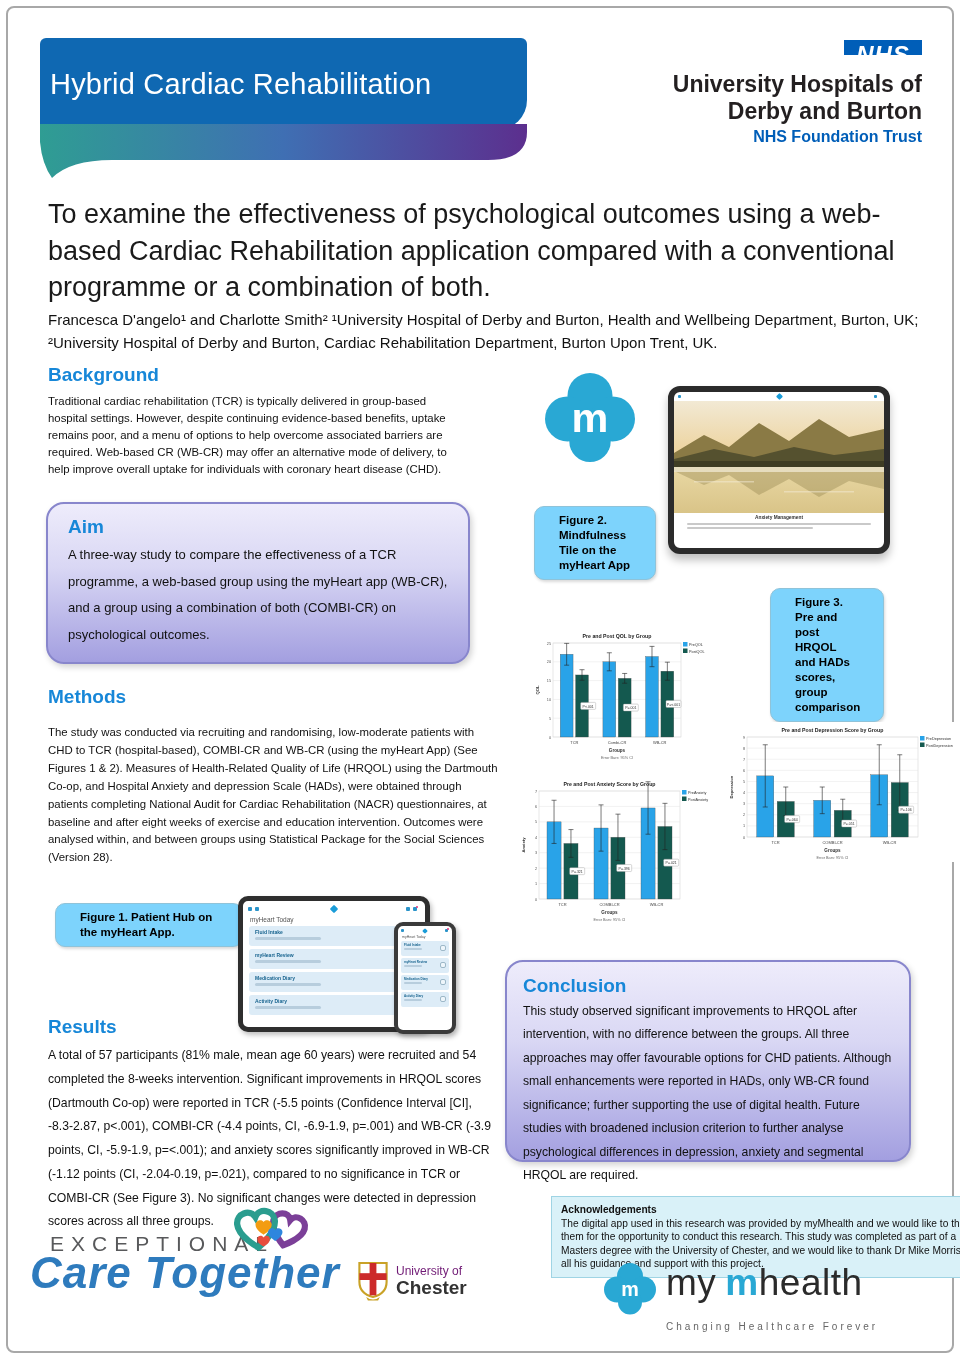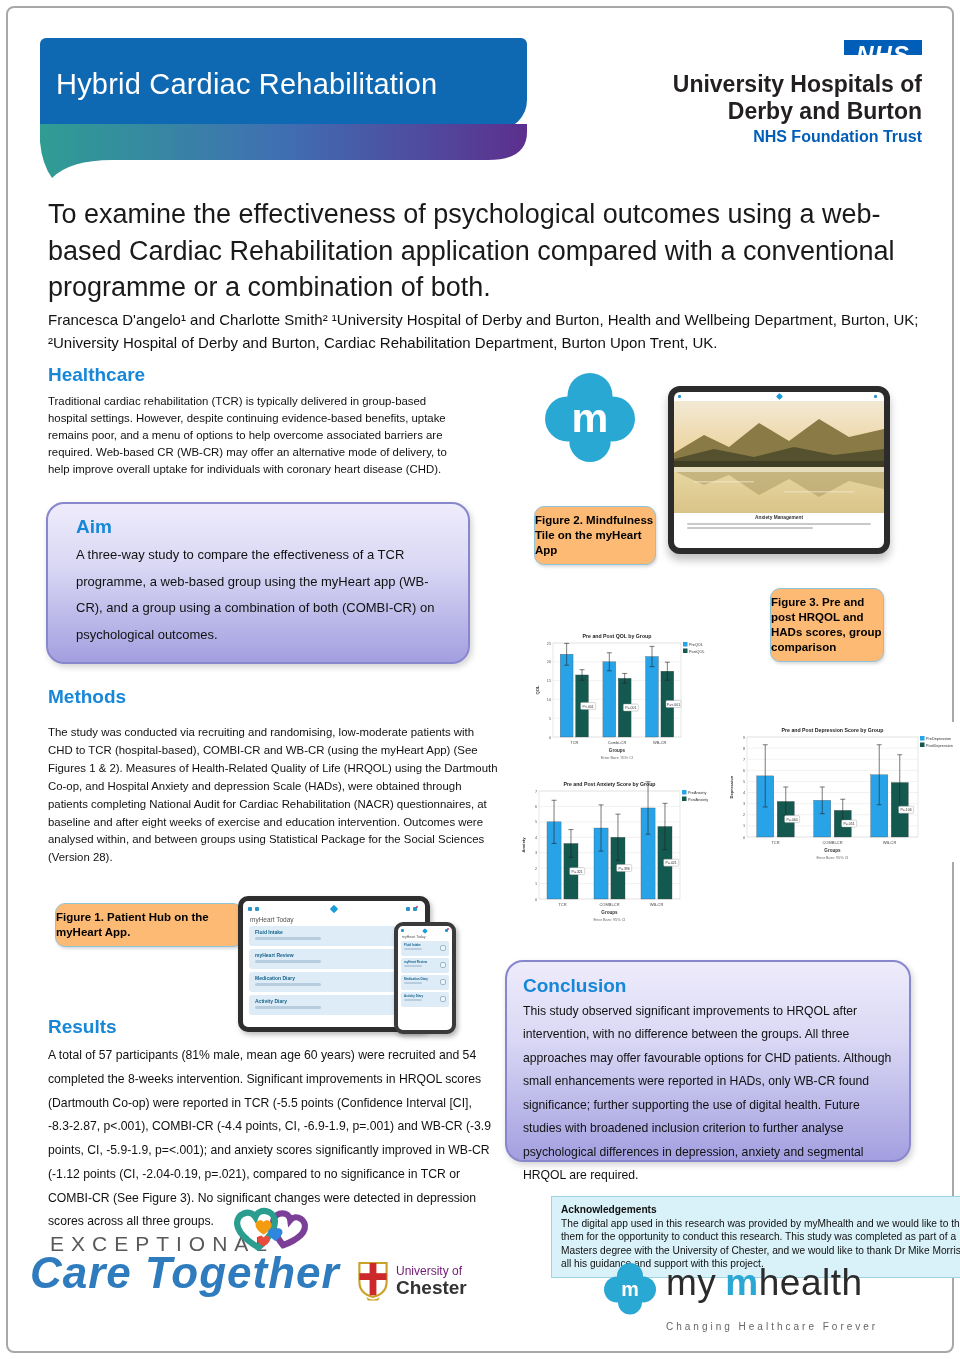--- a/index.html
+++ b/index.html
@@ -3,21 +3,21 @@
 <meta charset="utf-8">
 <style>
   * { margin:0; padding:0; box-sizing:border-box; }
   body { font-family:"Liberation Sans", sans-serif; background:#fff; }
   .poster { position:relative; width:960px; height:1359px; background:#fff; overflow:hidden; }
   .frame { position:absolute; inset:6px; border:2px solid #a8a8a8; border-radius:8px; pointer-events:none; }
 
   
   .banner-rect { position:absolute; left:40px; top:38px; width:487px; height:92px;
     background:#0f68b2; border-radius:6px 6px 30px 0; display:flex; align-items:center; }
-  .banner-title { color:#fff; font-size:29px; padding-left:16px; letter-spacing:.2px; }
+  .banner-title { color:#fff; font-size:29px; padding-left:10px; letter-spacing:.2px; }
   .swoosh { position:absolute; left:40px; top:124px; width:487px; height:56px; }
 
   .nhs-block { position:absolute; right:38px; top:40px; width:300px; text-align:right; }
   .nhs-box { display:inline-block; background:#005EB8; color:#fff; width:78px; height:15px;
     font-style:italic; font-weight:bold; font-size:24px; text-align:center; line-height:30px; letter-spacing:1px; }
   .nhs-org { font-weight:bold; color:#231f20; font-size:23px; line-height:1.18; margin-top:4px; }
   .nhs-trust { font-weight:bold; color:#005EB8; font-size:16px; margin-top:3px; }
 
   
   .main-title { position:absolute; left:48px; top:196px; width:872px; font-size:27px; line-height:1.36; color:#1a1a1a; }
@@ -26,27 +26,27 @@
   
   .sec-heading { color:#1787d8; font-weight:bold; font-size:19px; }
   .body-text { color:#111; }
 
   .bg-heading { position:absolute; left:48px; top:364px; }
   .bg-text { position:absolute; left:48px; top:393px; width:414px; font-size:11.4px; line-height:1.5; }
 
   .soft-box { border:2px solid #8886cc; border-radius:18px;
     background:linear-gradient(180deg,#eeecfb 0%,#d9d7f4 40%,#a39fe0 100%);
     box-shadow:2px 3px 6px rgba(0,0,0,.18); }
-  .aim-box { position:absolute; left:46px; top:502px; width:424px; height:162px; padding:12px 28px; }
+  .aim-box { position:absolute; left:46px; top:502px; width:424px; height:162px; padding:12px 20px; }
   .aim-text { font-size:13px; line-height:2.05; margin-top:4px; }
 
   .methods-heading { position:absolute; left:48px; top:686px; }
   .methods-text { position:absolute; left:48px; top:724px; width:452px; font-size:11.4px; line-height:1.57; }
 
-  .caption-box { background:#fdba74; border:1.5px solid #8fc3d9; border-radius:10px; padding:6px 0;
+  .caption-box { background:#7dd3fc; border:1.5px solid #8fc3d9; border-radius:10px; padding:6px 24px;
     font-weight:bold; font-size:11.5px; line-height:1.3; color:#000; box-shadow:1px 2px 3px rgba(0,0,0,.15); }
   .fig1-caption { position:absolute; left:55px; top:903px; width:188px; }
   .fig2-caption { position:absolute; left:534px; top:506px; width:122px; }
   .fig3-caption { position:absolute; left:770px; top:588px; width:114px; }
 
   .results-heading { position:absolute; left:48px; top:1016px; }
   .results-text { position:absolute; left:48px; top:1044px; width:450px; font-size:12.2px; line-height:1.95; }
 
   
   .fig1-mock { position:absolute; left:238px; top:896px; width:218px; height:142px; }
@@ -141,21 +141,21 @@
     <div class="nhs-org">
       <div>University Hospitals of</div>
       <div>Derby and Burton</div>
     </div>
     <div class="nhs-trust">NHS Foundation Trust</div>
   </div>
 
   <div class="main-title">To examine the effectiveness of psychological outcomes using a web-based Cardiac Rehabilitation application compared with a conventional programme or a combination of both.</div>
   <div class="authors">Francesca D'angelo¹ and Charlotte Smith² ¹University Hospital of Derby and Burton, Health and Wellbeing Department, Burton, UK; ²University Hospital of Derby and Burton, Cardiac Rehabilitation Department, Burton Upon Trent, UK.</div>
 
-  <div class="sec-heading bg-heading">Healthcare</div>
+  <div class="sec-heading bg-heading">Background</div>
   <div class="body-text bg-text">Traditional cardiac rehabilitation (TCR) is typically delivered in group-based hospital settings.  However, despite continuing evidence-based benefits, uptake remains poor, and a menu of options to help overcome associated barriers are required. Web-based CR (WB-CR) may offer an alternative mode of delivery, to help improve overall uptake for individuals with coronary heart disease (CHD).</div>
 
   <div class="soft-box aim-box">
     <div class="sec-heading">Aim</div>
     <div class="body-text aim-text">A three-way study to compare the effectiveness of a TCR programme, a web-based group using the myHeart app (WB-CR), and a group using a combination of both (COMBI-CR) on psychological outcomes.</div>
   </div>
 
   <div class="sec-heading methods-heading">Methods</div>
   <div class="body-text methods-text">The study was conducted via recruiting and randomising, low-moderate patients with CHD to TCR (hospital-based), COMBI-CR and WB-CR (using the myHeart App) (See Figures 1 &amp; 2). Measures of Health-Related Quality of Life (HRQOL) using the Dartmouth Co-op, and Hospital Anxiety and depression Scale (HADs), were obtained through patients completing National Audit for Cardiac Rehabilitation (NACR) questionnaires, at baseline and after eight weeks of exercise and education intervention. Outcomes were analysed within, and between groups using Statistical Package for the Social Sciences (Version 28).</div>
 

